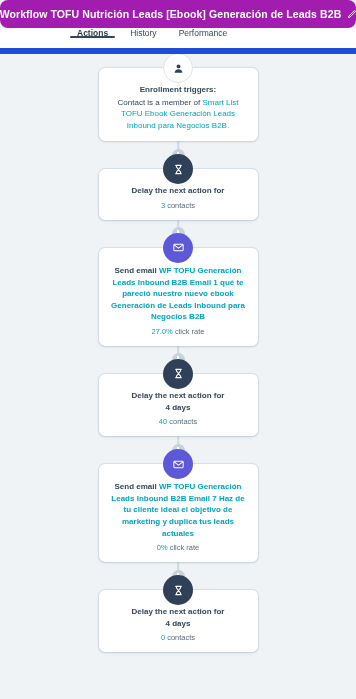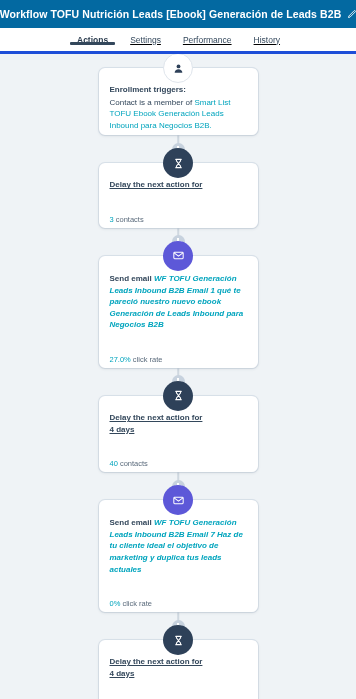--- a/index.html
+++ b/index.html
@@ -8,49 +8,49 @@
     width: 356px;
     height: 699px;
     background: #eff3f6;
     font-family: "Liberation Sans", sans-serif;
     overflow: hidden;
   }
 
   
   .topbar {
     height: 28px;
-    background: #0369a1;
+    background: #a21caf;
     display: flex;
     align-items: center;
     justify-content: center;
     padding: 0 10px;
+    border-radius: 8px;
   }
   .topbar-title {
     color: #ffffff;
     font-size: 10.5px;
     font-weight: 600;
     letter-spacing: .1px;
     white-space: nowrap;
   }
   .pencil-icon {
     margin-left: 6px;
     display: inline-flex;
     align-items: center;
     cursor: pointer;
   }
 
   
   .tabbar {
     height: 26px;
     background: #ffffff;
     display: flex;
-    align-items: center;
+    align-items: flex-start;
     padding-left: 66px;
-    border-bottom: 3px solid #1d4ed8;
-    text-decoration: underline;
+    border-bottom: 6px solid #1d4ed8;
   }
   .tab {
     display: flex;
     align-items: center;
     padding: 0 11px;
     font-size: 8.5px;
     color: #33475b;
     font-weight: 400;
     position: relative;
     cursor: pointer;
@@ -91,21 +91,22 @@
     z-index: 0;
   }
 
   
   .node { position: relative; z-index: 2; }
 
   .card {
     background: #ffffff;
     border-radius: 6px;
     box-shadow: 0 1px 3px rgba(45,62,80,.13), 0 0 0 1px rgba(203,214,226,.55);
-    padding: 16px 11px 4px;
+    padding: 16px 11px 10px;
+    text-align: center;
   }
 
   .node-icon {
     position: absolute;
     top: -15px;
     left: 50%;
     transform: translateX(-50%);
     width: 30px;
     height: 30px;
     border-radius: 50%;
@@ -127,32 +128,32 @@
     color: #33475b;
     font-weight: 700;
   }
   .card-body {
     font-size: 8px;
     line-height: 1.45;
     color: #33475b;
     font-weight: 400;
     margin-top: 1px;
   }
-  .link { color: #00a4bd; font-weight: 600; font-style: italic; }
+  .link { color: #00a4bd; font-weight: 600; }
   .link-teal { color: #00a4bd; font-weight: 400; }
 
   .card-sub {
     font-size: 7.5px;
     color: #5b6b7c;
-    margin-top: 24px;
+    margin-top: 4px;
     font-weight: 400;
   }
   .card-sub .metric { color: #00a4bd; }
 
-  .delay-line1 { font-weight: 700; font-size: 8px; color: #33475b; line-height: 1.45; text-decoration: underline; }
+  .delay-line1 { font-weight: 700; font-size: 8px; color: #33475b; line-height: 1.45; }
 
   
   .plus-wrap {
     position: relative;
     height: 28px;
     z-index: 2;
     display: flex;
     align-items: center;
     justify-content: center;
   }
@@ -182,23 +183,22 @@
   <span class="topbar-title">Workflow TOFU Nutrición Leads [Ebook] Generación de Leads B2B</span>
   <span class="pencil-icon">
     <svg width="9" height="9" viewBox="0 0 16 16">
       <path d="M12.6 1.4a1.4 1.4 0 0 1 2 2L5.3 12.7l-2.7.7.7-2.7z" fill="none" stroke="#ffffff" stroke-width="1.5" stroke-linejoin="round"></path>
     </svg>
   </span>
 </div>
 
 <div class="tabbar">
   <div class="tab active">Actions</div>
-  <div class="tab">Settings</div>
+  <div class="tab">History</div>
   <div class="tab">Performance</div>
-  <div class="tab">History</div>
 </div>
 
 <div class="canvas">
   <div class="flow">
 
     <div class="spine" style="top:18px;bottom:0;"></div>
 
     <div class="node">
       <div class="node-icon trigger">
         <svg width="11" height="11" viewBox="0 0 16 16">

